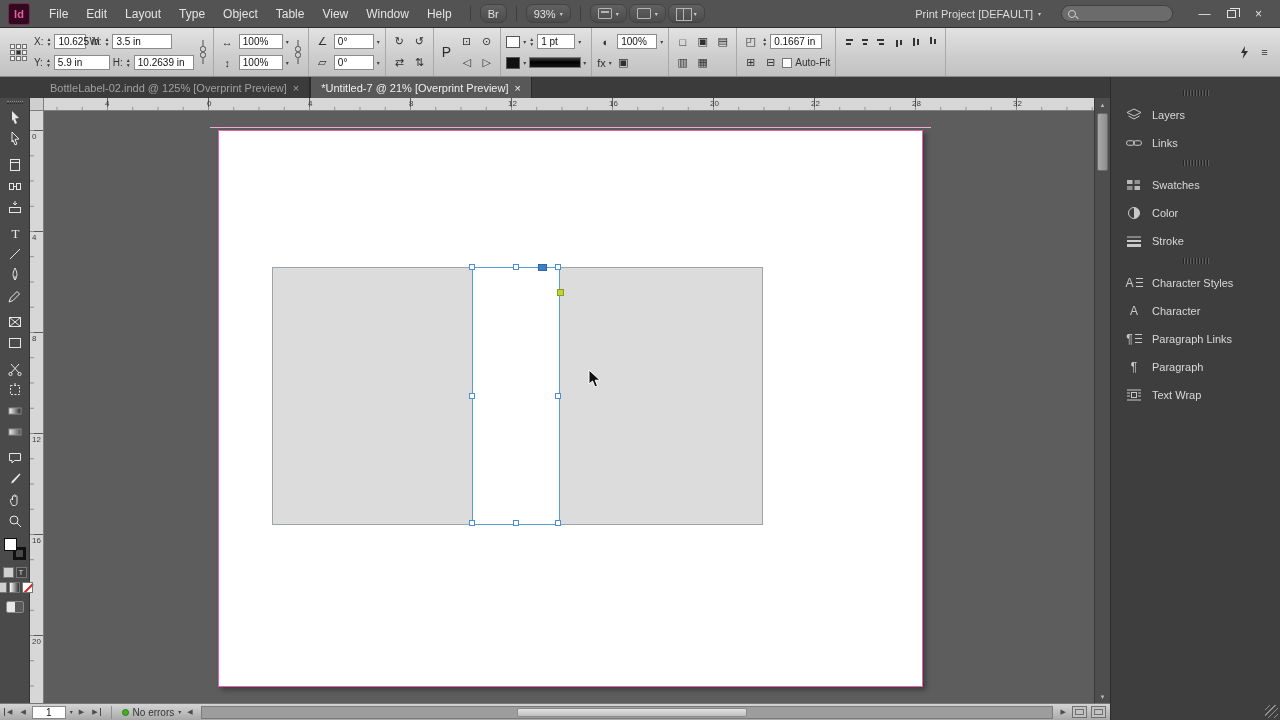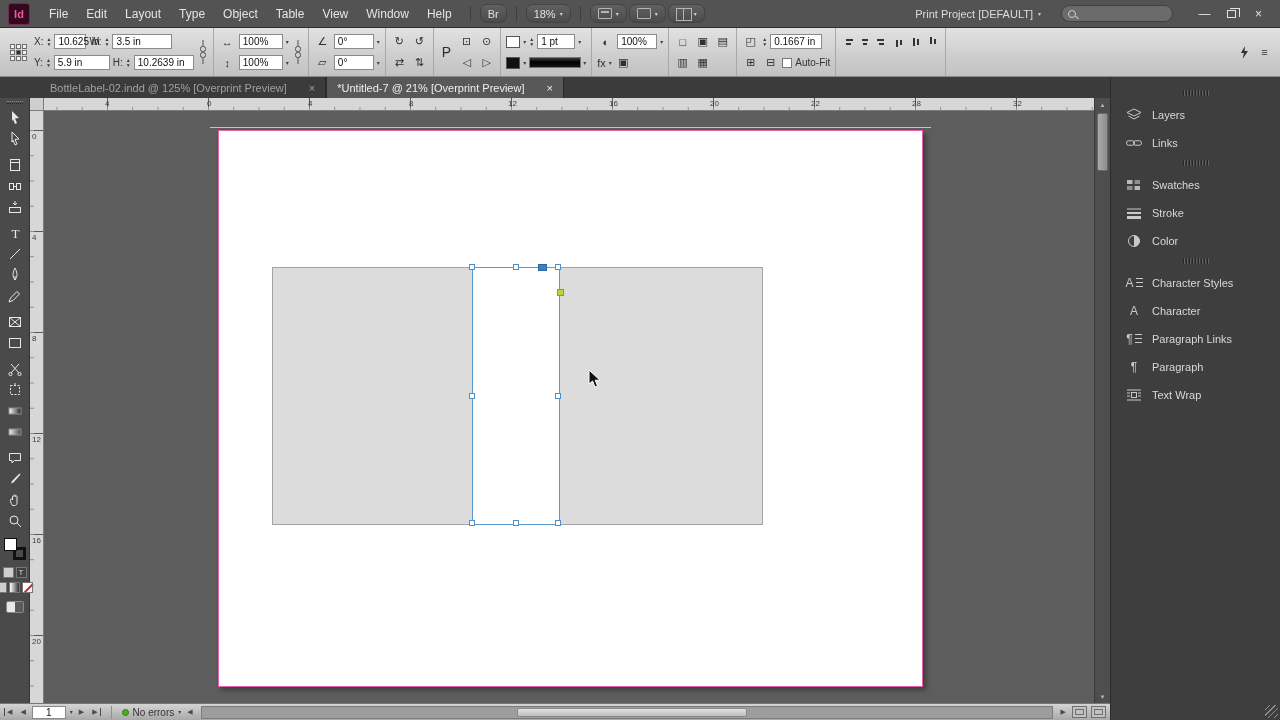--- a/index.html
+++ b/index.html
@@ -59,21 +59,21 @@
   .swatch-fill{background:#fff}
   .swatch-strokec{background:#111}
   .stroke-type{display:flex;align-items:center;gap:2px}
   .stroke-bar{width:52px;height:11px;background:linear-gradient(#3c3c3c,#000 45%,#161616);border:1px solid #777}
   .checkbox{width:10px;height:10px;background:#fff;border:1px solid #777}
   .align-ico{width:14px;height:14px;display:flex;align-items:center;justify-content:center}
   .fx{font-size:11px;color:#2f2f2f}
 
   
   .tabbar{position:absolute;left:0;top:77px;width:1110px;height:21px;background:#3b3b3b;display:flex;align-items:stretch;padding-left:40px}
-  .dtab{display:flex;align-items:center;gap:22px;padding:0 10px;font-size:11px;color:#a0a0a0;border-right:1px solid #2a2a2a;white-space:nowrap}
+  .dtab{display:flex;align-items:center;gap:6px;padding:0 10px;font-size:11px;color:#a0a0a0;border-right:1px solid #2a2a2a;white-space:nowrap}
   .dtab.active{background:#585858;color:#efefef;border-left:1px solid #2a2a2a}
   .tab-close{font-size:11px;color:inherit}
 
   
   .hruler{position:absolute;left:44px;top:98px;width:1050px;height:13px;background:#d7d7d7;border-bottom:1px solid #7d7d7d;
           background-image:
             linear-gradient(90deg,#8f8f8f 0 1px,transparent 1px),
             linear-gradient(90deg,#5a5a5a 0 1px,transparent 1px);
           background-size:25.25px 4px,101px 13px;
           background-position:12.5px 9px,63px 0;background-repeat:repeat-x}
@@ -173,21 +173,21 @@
       <span class="menu-item">View</span>
       <span class="menu-item">Window</span>
       <span class="menu-item">Help</span>
     </div>
     <div class="ab-sep"></div>
     <div class="ab-btn">
         <span>Br</span>
       </div>
     <div class="ab-sep"></div>
     <div class="ab-btn">
-      <span>18%</span>
+      <span>93%</span>
       <span class="caret">▾</span>
     </div>
     <div class="ab-sep"></div>
     <div class="ab-btn">
       <span class="ab-ico i2"></span>
       <span class="caret">▾</span>
     </div>
     <div class="ab-btn">
       <span class="ab-ico"></span>
       <span class="caret">▾</span>
@@ -684,35 +684,35 @@
             <rect x="9.5" y="2" width="5.5" height="4" fill="#8f8f8f"></rect>
             <rect x="2" y="8" width="5.5" height="4" fill="#8f8f8f"></rect>
             <rect x="9.5" y="8" width="5.5" height="4" fill="#b9b9b9"></rect>
           </svg>
         </span>
       <span>Swatches</span>
     </div>
     <div class="dock-item">
       <span class="dock-icon">
           <svg width="18" height="14" viewBox="0 0 18 14">
+            <circle cx="9" cy="7" r="5.5" fill="none" stroke="#c9c9c9"></circle>
+            <path d="M9 1.5A5.5 5.5 0 0 1 9 12.5z" fill="#c9c9c9"></path>
+          </svg>
+        </span>
+      <span>Color</span>
+    </div>
+    <div class="dock-item">
+      <span class="dock-icon">
+          <svg width="18" height="14" viewBox="0 0 18 14">
             <path d="M2 3h14" stroke="#c9c9c9" stroke-width="1"></path>
             <path d="M2 7h14" stroke="#c9c9c9" stroke-width="2"></path>
             <path d="M2 11.5h14" stroke="#c9c9c9" stroke-width="3"></path>
           </svg>
         </span>
       <span>Stroke</span>
-    </div>
-    <div class="dock-item">
-      <span class="dock-icon">
-          <svg width="18" height="14" viewBox="0 0 18 14">
-            <circle cx="9" cy="7" r="5.5" fill="none" stroke="#c9c9c9"></circle>
-            <path d="M9 1.5A5.5 5.5 0 0 1 9 12.5z" fill="#c9c9c9"></path>
-          </svg>
-        </span>
-      <span>Color</span>
     </div>
     <div class="dock-grip"></div>
     <div class="dock-item">
       <span class="dock-icon">
           <span class="di-pair">
             <span class="di-char">A</span>
             <span class="di-lines"></span>
           </span>
         </span>
       <span>Character Styles</span>

